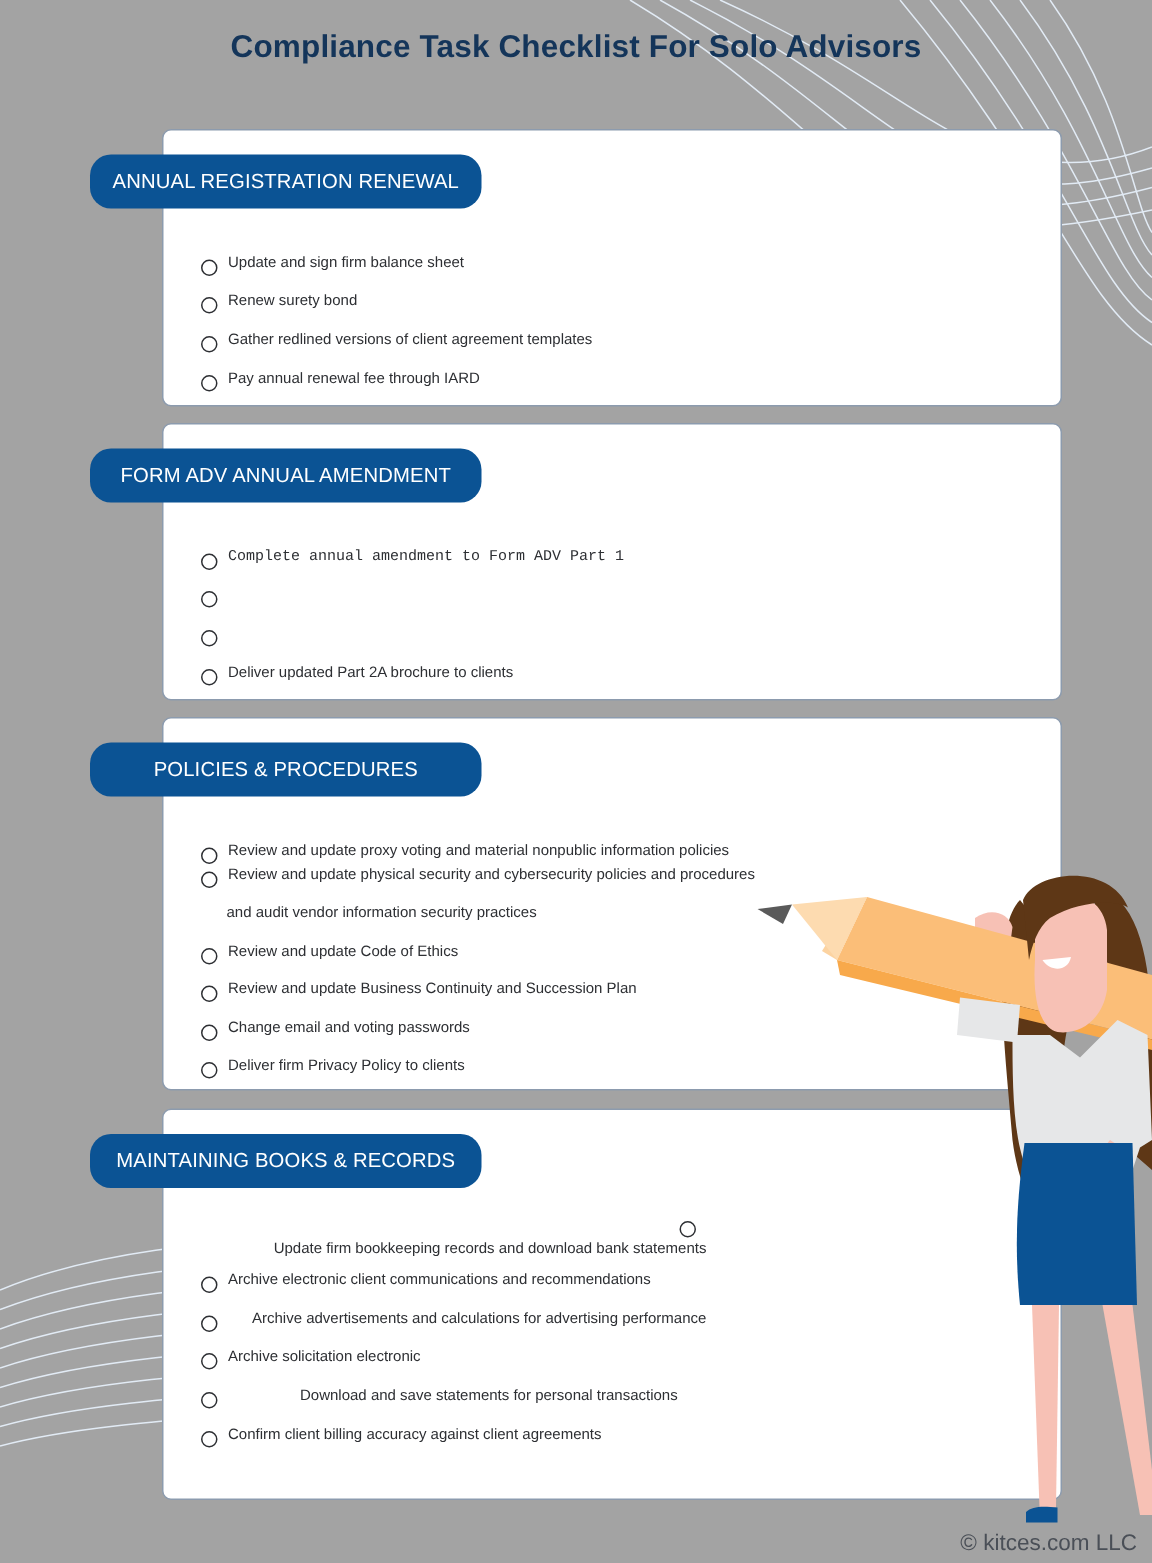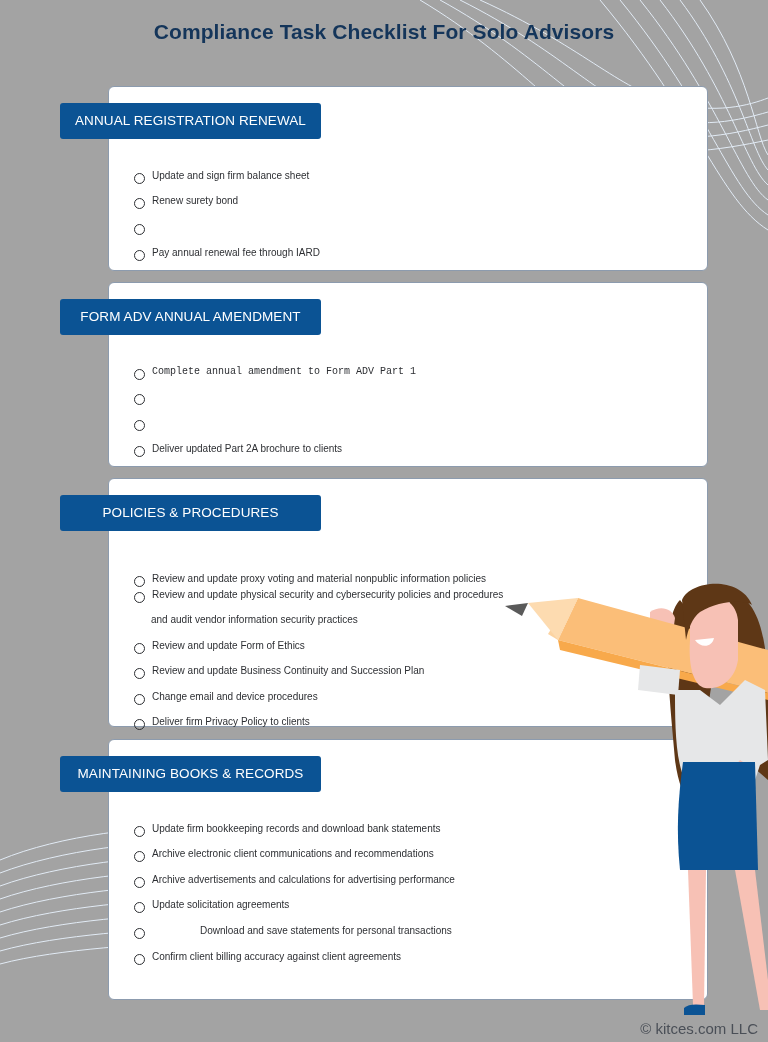--- a/index.html
+++ b/index.html
@@ -13,21 +13,21 @@
   .title {
     position: absolute; left: 0; top: 20px; width: 768px; text-align: center;
     font-size: 21px; font-weight: bold; color: #14355a; letter-spacing: 0.1px; z-index: 2;
   }
   .card {
     position: absolute; left: 108px; width: 600px;
     background: #ffffff; border: 1px solid #8c9bae; border-radius: 6px; z-index: 1;
   }
   .header {
     position: absolute; left: 60px; width: 261px; height: 36px;
-    background: #0b5394; border-radius: 3px; color: #ffffff;
+    background: #0b5394; border-radius: 14px; color: #ffffff;
     font-size: 13.5px; line-height: 36px; text-align: center; z-index: 3; letter-spacing: 0.1px;
   }
   .items { position: absolute; left: 134px; z-index: 2; }
   .item { position: relative; display: flex; align-items: flex-end; font-size: 10px; color: #2d2f33; line-height: 16px; }
   .bullet {
     flex: 0 0 auto; width: 11px; height: 11px; border: 1.5px solid #2d2f33; border-radius: 50%;
     margin-top: 3px; margin-right: 7px;
   }
   .item-text { white-space: nowrap; }
   .illustration { position: absolute; left: 490px; top: 570px; width: 278px; height: 450px; z-index: 4; }
@@ -72,20 +72,21 @@
     <div class="item" style="height:25.7px;">
         <span class="bullet"></span>
         <span class="item-text">Update and sign firm balance sheet</span>
       </div>
     <div class="item" style="height:25.7px;">
         <span class="bullet"></span>
         <span class="item-text">Renew surety bond</span>
       </div>
     <div class="item" style="height:25.7px;">
         <span class="bullet"></span>
+        <span class="item-text">Gather redlined versions of client agreement templates</span>
       </div>
     <div class="item" style="height:25.7px;">
         <span class="bullet"></span>
         <span class="item-text">Pay annual renewal fee through IARD</span>
       </div>
   </div>
 
   <div class="card" style="top:282px;height:185px;"></div>
   <div class="header" style="top:299px;">FORM ADV ANNUAL AMENDMENT</div>
   <div class="items" style="top:354px;">
@@ -101,67 +102,67 @@
       </div>
     <div class="item" style="height:25.7px;">
         <span class="bullet"></span>
         <span class="item-text">Deliver updated Part 2A brochure to clients</span>
       </div>
   </div>
 
   <div class="card" style="top:478px;height:249px;"></div>
   <div class="header" style="top:495px;">POLICIES &amp; PROCEDURES</div>
   <div class="items" style="top:550px;">
-    <div class="item" style="height:25.5px;margin-top:11px;">
+    <div class="item" style="height:25.5px;">
         <span class="bullet"></span>
         <span class="item-text">Review and update proxy voting and material nonpublic information policies</span>
       </div>
     <div class="item" style="height:16px;">
         <span class="bullet"></span>
         <span class="item-text">Review and update physical security and cybersecurity policies and procedures</span>
       </div>
     <div class="item" style="height:25.5px;padding-left:17px;">
         <span class="item-text">and audit vendor information security practices</span>
       </div>
     <div class="item" style="height:25.5px;">
         <span class="bullet"></span>
-        <span class="item-text">Review and update Form of Ethics</span>
+        <span class="item-text">Review and update Code of Ethics</span>
       </div>
     <div class="item" style="height:25.5px;">
         <span class="bullet"></span>
         <span class="item-text">Review and update Business Continuity and Succession Plan</span>
       </div>
     <div class="item" style="height:25.5px;">
         <span class="bullet"></span>
-        <span class="item-text">Change email and device procedures</span>
+        <span class="item-text">Change email and voting passwords</span>
       </div>
     <div class="item" style="height:25.5px;">
         <span class="bullet"></span>
         <span class="item-text">Deliver firm Privacy Policy to clients</span>
       </div>
   </div>
 
   <div class="card" style="top:739px;height:261px;"></div>
   <div class="header" style="top:756px;">MAINTAINING BOOKS &amp; RECORDS</div>
   <div class="items" style="top:811px;">
+    <div class="item" style="height:25.6px;flex-direction:column;">
+        <span class="bullet"></span>
+        <span class="item-text">Update firm bookkeeping records and download bank statements</span>
+      </div>
     <div class="item" style="height:25.6px;">
         <span class="bullet"></span>
-        <span class="item-text">Update firm bookkeeping records and download bank statements</span>
+        <span class="item-text">Archive electronic client communications and recommendations</span>
+      </div>
+    <div class="item" style="height:25.6px;gap:16px;">
+        <span class="bullet"></span>
+        <span class="item-text">Archive advertisements and calculations for advertising performance</span>
       </div>
     <div class="item" style="height:25.6px;">
         <span class="bullet"></span>
-        <span class="item-text">Archive electronic client communications and recommendations</span>
-      </div>
-    <div class="item" style="height:25.6px;">
-        <span class="bullet"></span>
-        <span class="item-text">Archive advertisements and calculations for advertising performance</span>
-      </div>
-    <div class="item" style="height:25.6px;">
-        <span class="bullet"></span>
-        <span class="item-text">Update solicitation agreements</span>
+        <span class="item-text">Archive solicitation electronic</span>
       </div>
     <div class="item" style="height:25.6px;gap:48px;">
         <span class="bullet"></span>
         <span class="item-text">Download and save statements for personal transactions</span>
       </div>
     <div class="item" style="height:25.6px;">
         <span class="bullet"></span>
         <span class="item-text">Confirm client billing accuracy against client agreements</span>
       </div>
   </div>

